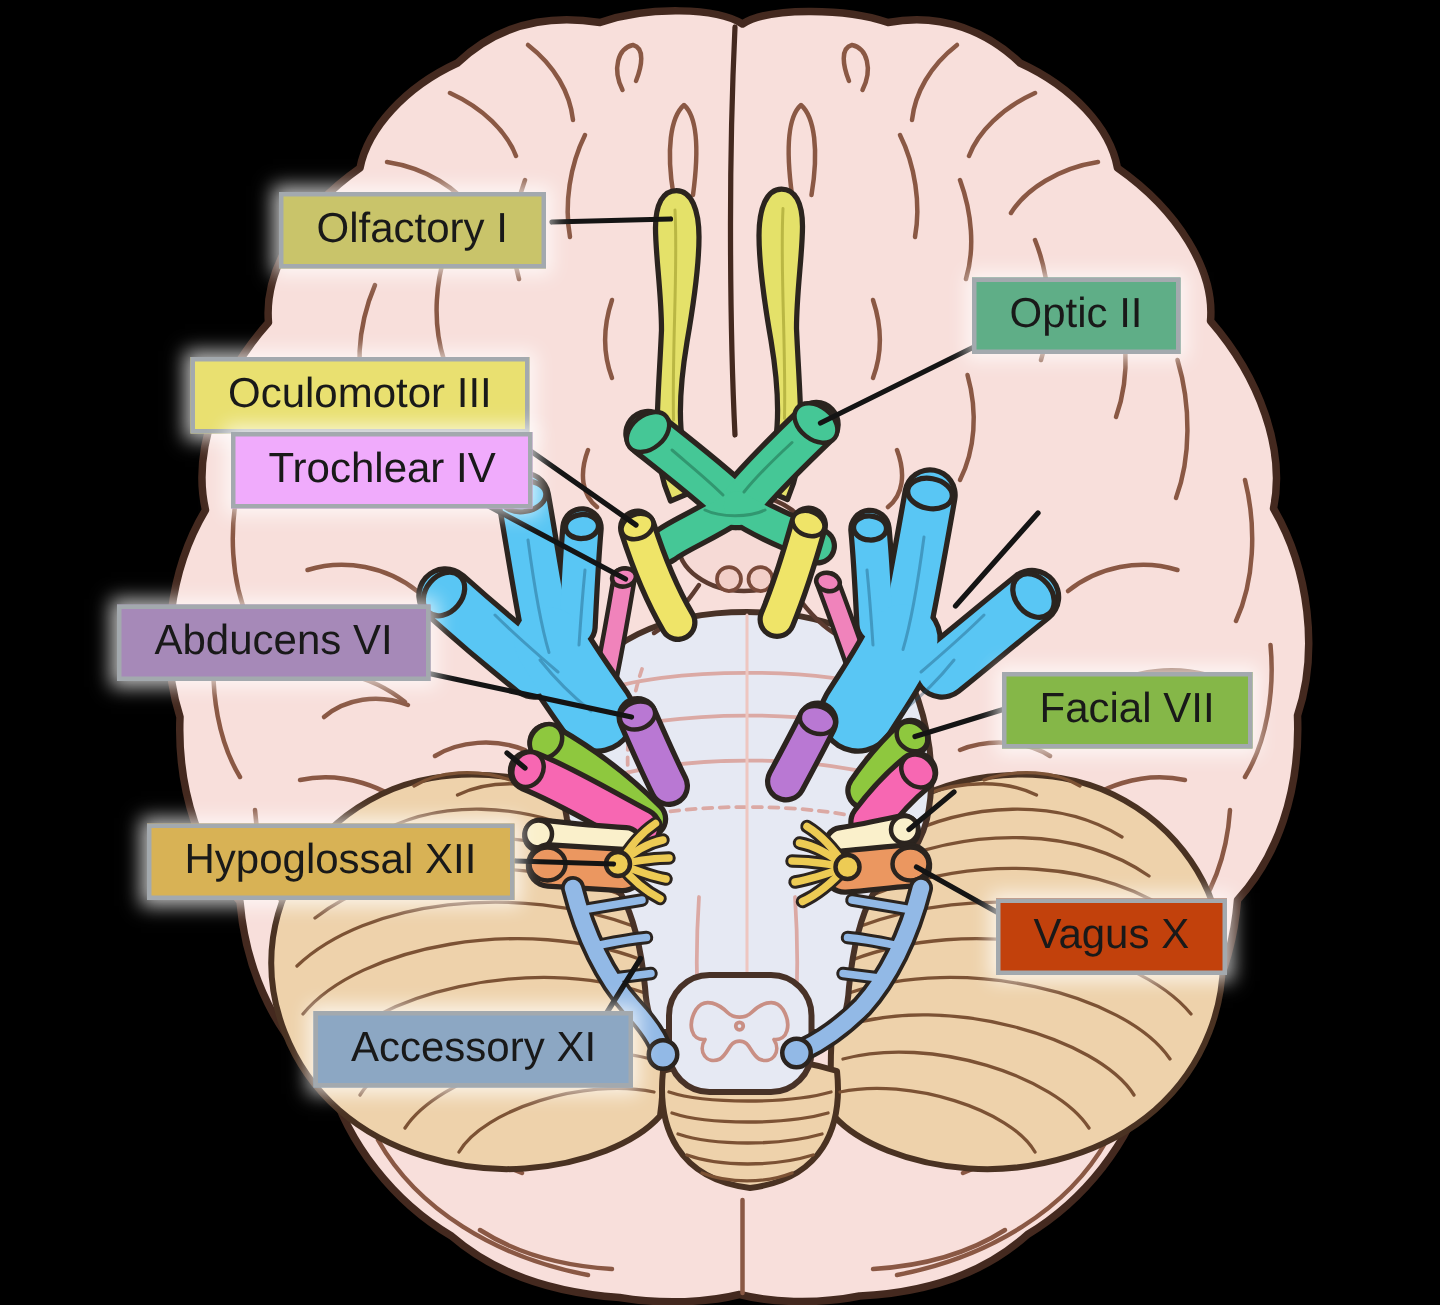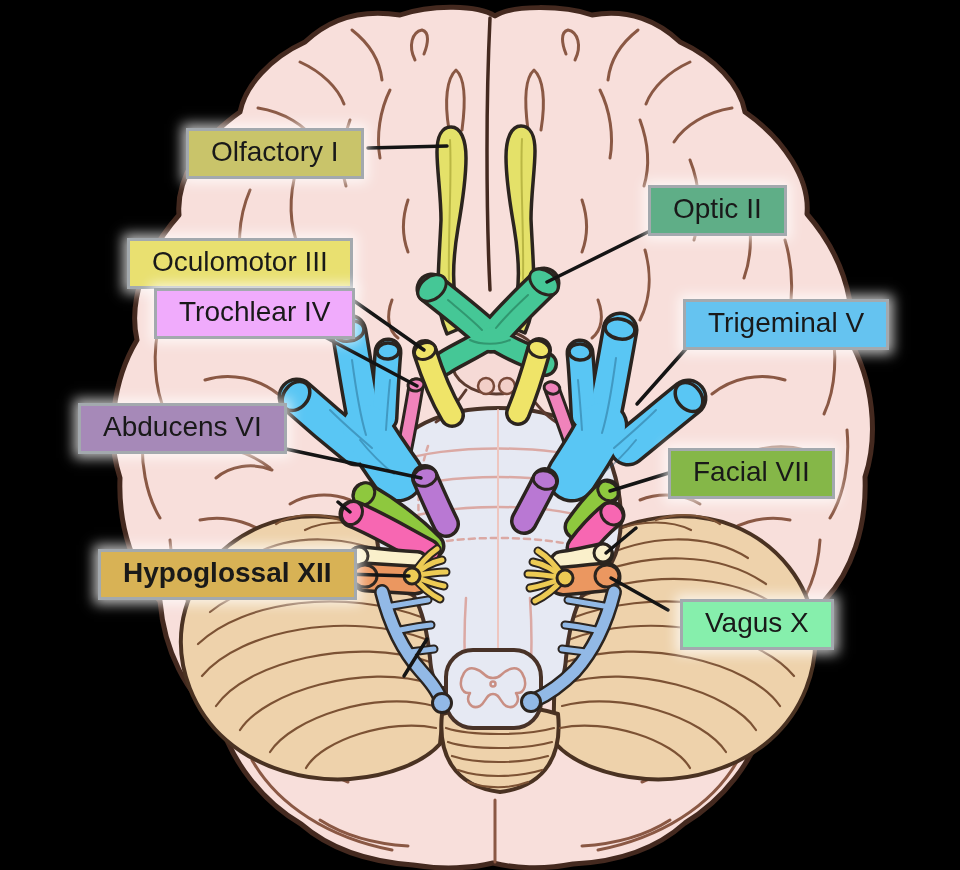--- a/index.html
+++ b/index.html
@@ -415,18 +415,18 @@
     <line x1="344" y1="574" x2="409" y2="576"></line>
     <line x1="668" y1="610" x2="611" y2="578"></line>
     <line x1="404" y1="676" x2="427" y2="639"></line>
   </g>
 </svg>
 
 <div class="nerve-label" style="left: 186px; top: 128px; background-color: rgb(201, 196, 106);">Olfactory I</div>
 <div class="nerve-label" style="left: 127px; top: 238px; background-color: rgb(233, 224, 112);">Oculomotor III</div>
 <div class="nerve-label" style="left: 648px; top: 185px; background-color: rgb(95, 174, 135);">Optic II</div>
 <div class="nerve-label" style="left: 115px; top: 288px; background-color: #f0abfc; margin-left: 39px;">Trochlear IV</div>
-<div class="nerve-label" style="left: 683px; top: 299px; background-color: rgb(101, 195, 240);">Trigeminal V</div>
 <div class="nerve-label" style="left: 668px; top: 448px; background-color: rgb(133, 183, 72);">Facial VII</div>
 <div class="nerve-label" style="left: 78px; top: 403px; background-color: rgb(166, 137, 184);">Abducens VI</div>
-<div class="nerve-label" style="left: 98px; top: 549px; background-color: rgb(216, 178, 85); font-weight: bold;">Hypoglossal XII</div>
-<div class="nerve-label" style="left: 664px; top: 599px; background-color: #86efac; margin-left: 16px;">Vagus X</div>
+<div class="nerve-label" style="left: 98px; top: 549px; background-color: rgb(216, 178, 85);">Hypoglossal XII</div>
+<div class="nerve-label" style="left: 664px; top: 599px; background-color: #c2410c;">Vagus X</div>
+<div class="nerve-label" style="left: 209px; top: 674px; background-color: rgb(140, 167, 195);">Accessory XI</div>
 </div>
 
 </body></html>

